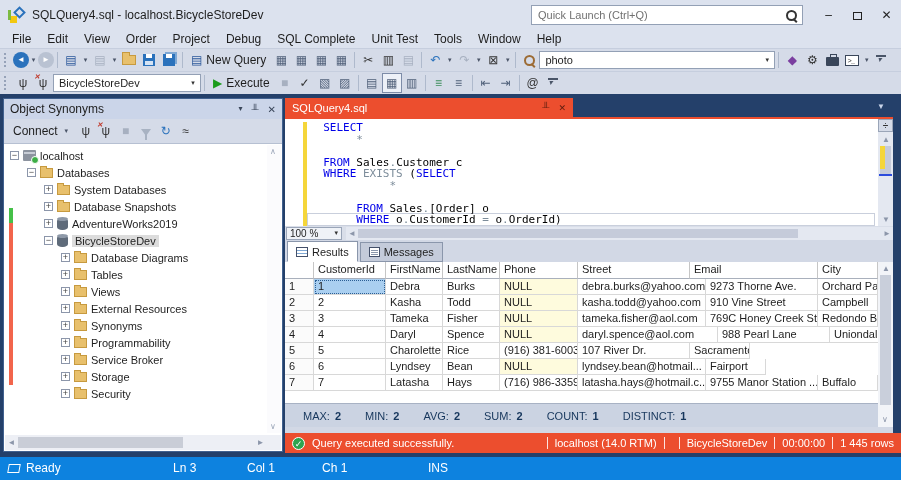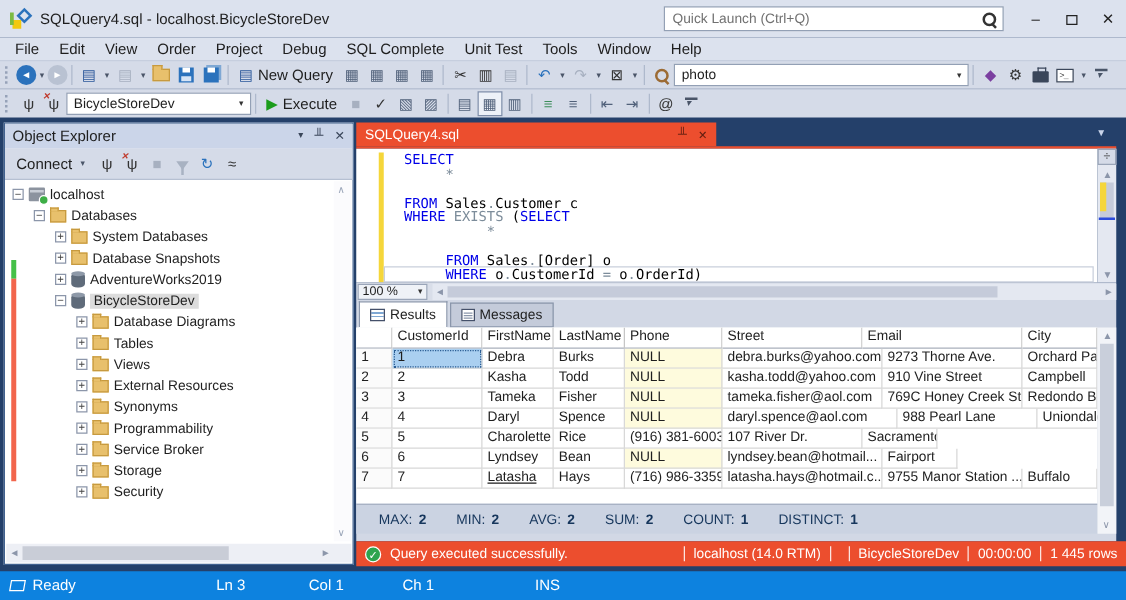--- a/index.html
+++ b/index.html
@@ -279,21 +279,21 @@
       <span class="tbi g-steel">⇥</span>
       <span class="tsep"></span>
       <span class="tbi g-dark">@</span>
       <span class="tbi ">
         <i class="s-ovf"></i>
       </span>
     </div>
 
   <div class="oe">
     <div class="oehead">
-      <span>Object Explorer</span>
+      <span>Object Synonyms</span>
       <span class="hicons">
         <span style="font-size:8px">▾</span>
         <span>╨</span>
         <span>✕</span>
       </span>
     </div>
     <div class="oetb" id="oetb">
         <span class="tbtn">
           <span>Connect</span>
           <span class="dd">▾</span>
@@ -510,21 +510,21 @@
           <div class="gc" style="width: 72px;">6</div>
           <div class="gc" style="width: 57px;">Lyndsey</div>
           <div class="gc" style="width: 57px;">Bean</div>
           <div class="gc nullc" style="width: 78px;">NULL</div>
           <div class="gc" style="width: 128px;">lyndsey.bean@hotmail...</div>
           <div class="gc" style="width: 60px;">Fairport</div>
         </div>
         <div class="grow">
           <div class="gc rownum" style="width: 29px;">7</div>
           <div class="gc" style="width: 72px;">7</div>
-          <div class="gc" style="width: 57px; text-decoration: underline;">Latasha</div>
+          <div class="gc" style="width: 57px;">Latasha</div>
           <div class="gc" style="width: 57px;">Hays</div>
           <div class="gc" style="width: 78px;">(716) 986-3359</div>
           <div class="gc" style="width: 128px;">latasha.hays@hotmail.c...</div>
           <div class="gc" style="width: 112px;">9755 Manor Station ...</div>
           <div class="gc" style="width: 60px;">Buffalo</div>
         </div>
       </div>
     <div class="aggs" id="aggs">
         <span class="agg">
           <span>MAX:</span>

